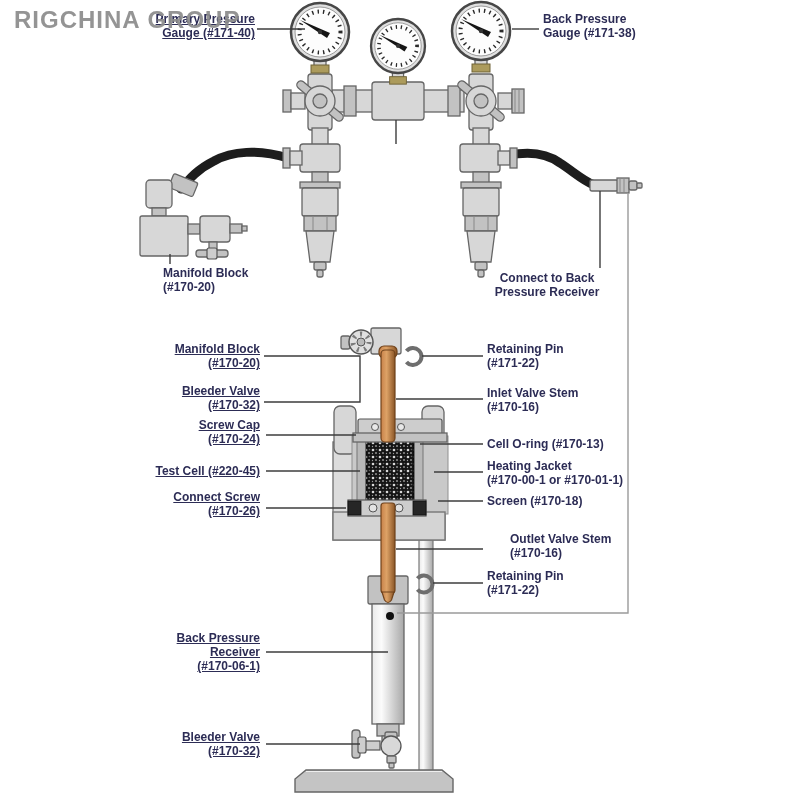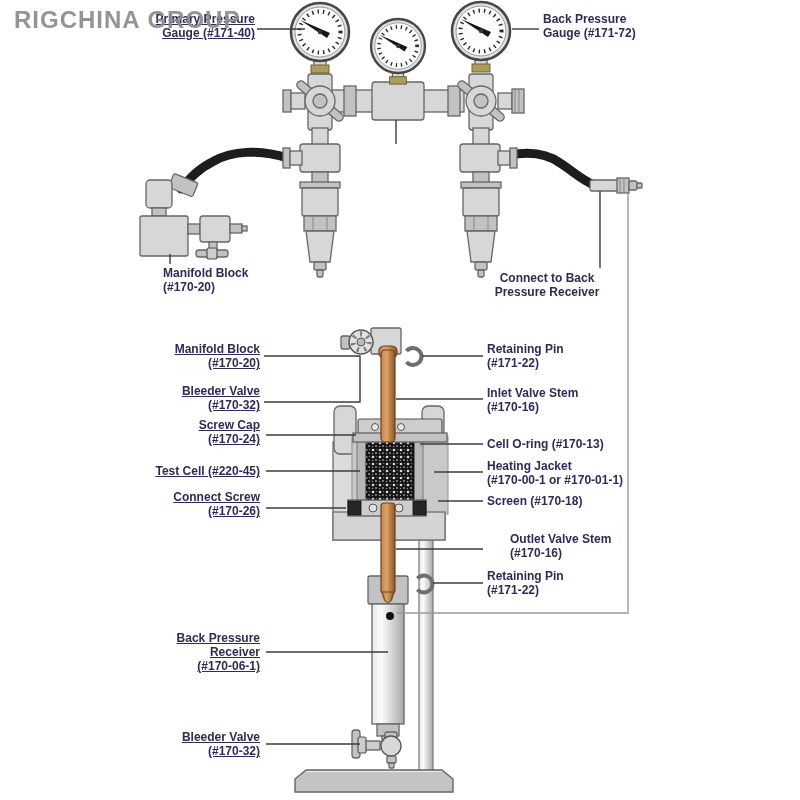--- a/index.html
+++ b/index.html
@@ -257,21 +257,21 @@
     <line class="leader" x1="433" y1="583" x2="483" y2="583"></line>
   </g>
 </svg>
 
   <div class="label lab-r" style="left:115px;top:12px;width:140px">
     <span>Primary Pressure</span>
     <span>Gauge (#171-40)</span>
   </div>
   <div class="label lab-l" style="left:543px;top:12px;width:130px">
     <span>Back Pressure</span>
-    <span>Gauge (#171-72)</span>
+    <span>Gauge (#171-38)</span>
   </div>
   <div class="label lab-l" style="left:163px;top:266px;width:110px">
     <span>Manifold Block</span>
     <span>(#170-20)</span>
   </div>
   <div class="label lab-c" style="left:482px;top:271px;width:130px">
     <span>Connect to Back</span>
     <span>Pressure Receiver</span>
   </div>
 

